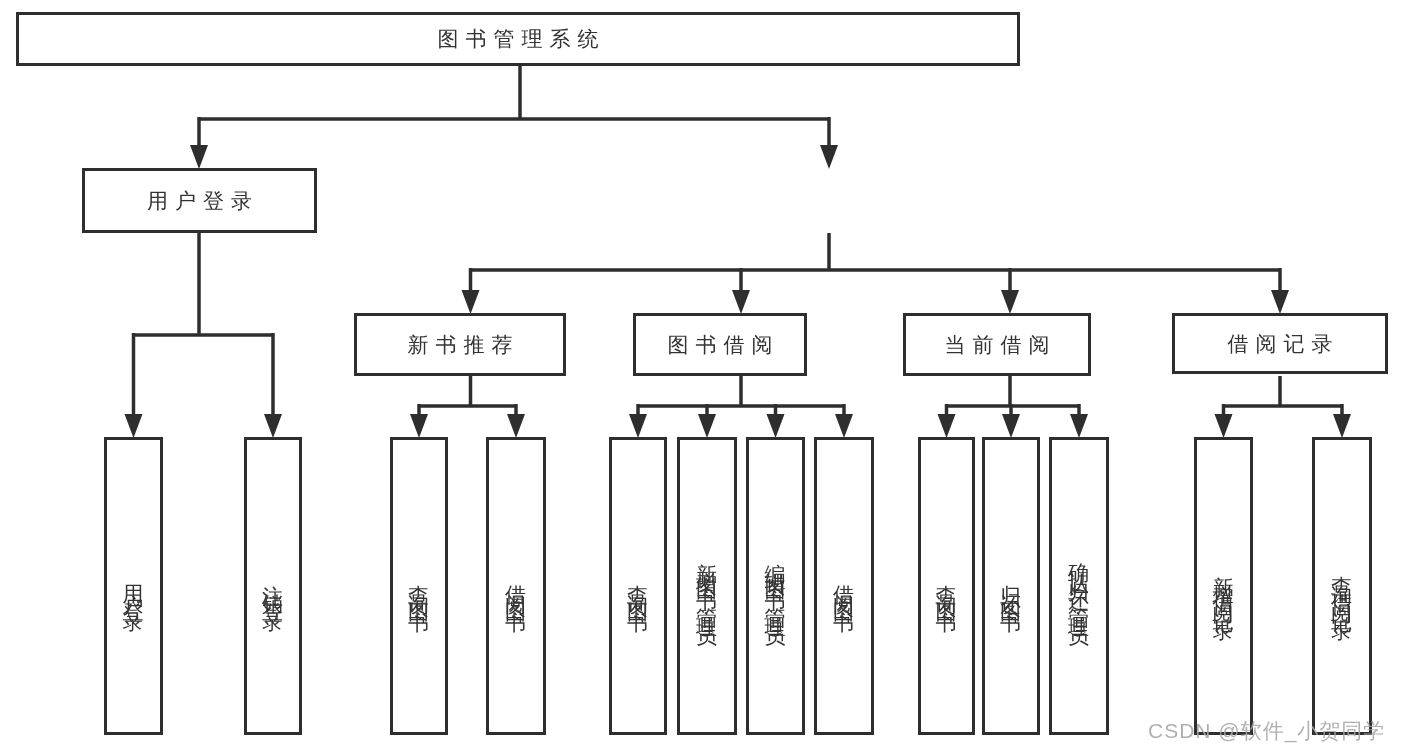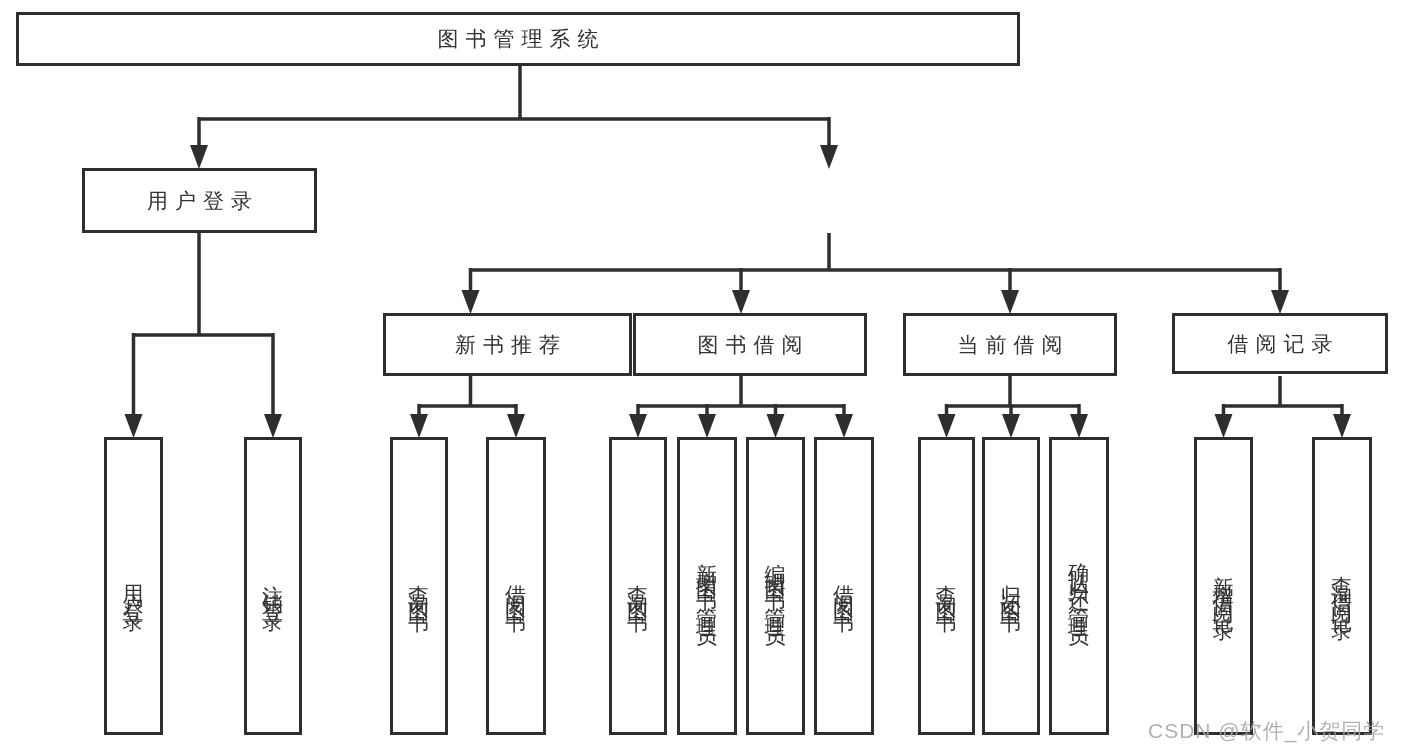--- a/index.html
+++ b/index.html
@@ -101,23 +101,23 @@
       <polygon points="1070,414 1088,414 1079,438"></polygon>
       <polygon points="1214.5,414 1232.5,414 1223.5,438"></polygon>
       <polygon points="1333,414 1351,414 1342,438"></polygon>
     </g>
   </svg>
 
   <div class="node hbox" style="left:16px;top:12px;width:1004px;height:54px">图书管理系统</div>
 
   <div class="node hbox" style="left:82px;top:168px;width:235px;height:65px">用户登录</div>
 
-  <div class="node hbox" style="left:383px;top:313px;width:249px;height:63px">新书推荐</div>
-  <div class="node hbox" style="left:633px;top:313px;width:234px;height:63px">图书借阅</div>
-  <div class="node hbox" style="left:903px;top:313px;width:214px;height:63px">当前借阅</div>
+  <div class="node hbox" style="left:354px;top:313px;width:212px;height:63px">新书推荐</div>
+  <div class="node hbox" style="left:633px;top:313px;width:174px;height:63px">图书借阅</div>
+  <div class="node hbox" style="left:903px;top:313px;width:188px;height:63px">当前借阅</div>
   <div class="node hbox" style="left:1172px;top:313px;width:216px;height:61px">借阅记录</div>
 
   <div class="node vbox" style="left:104px;top:437px;width:59px;height:298px">用户登录</div>
   <div class="node vbox" style="left:244px;top:437px;width:58px;height:298px">注销登录</div>
 
   <div class="node vbox" style="left:390px;top:437px;width:58px;height:298px">查询图书</div>
   <div class="node vbox" style="left:486px;top:437px;width:60px;height:298px">借阅图书</div>
 
   <div class="node vbox" style="left:609px;top:437px;width:58px;height:298px">查询图书</div>
   <div class="node vbox" style="left:677px;top:437px;width:60px;height:298px">新增图书（管理员）</div>

